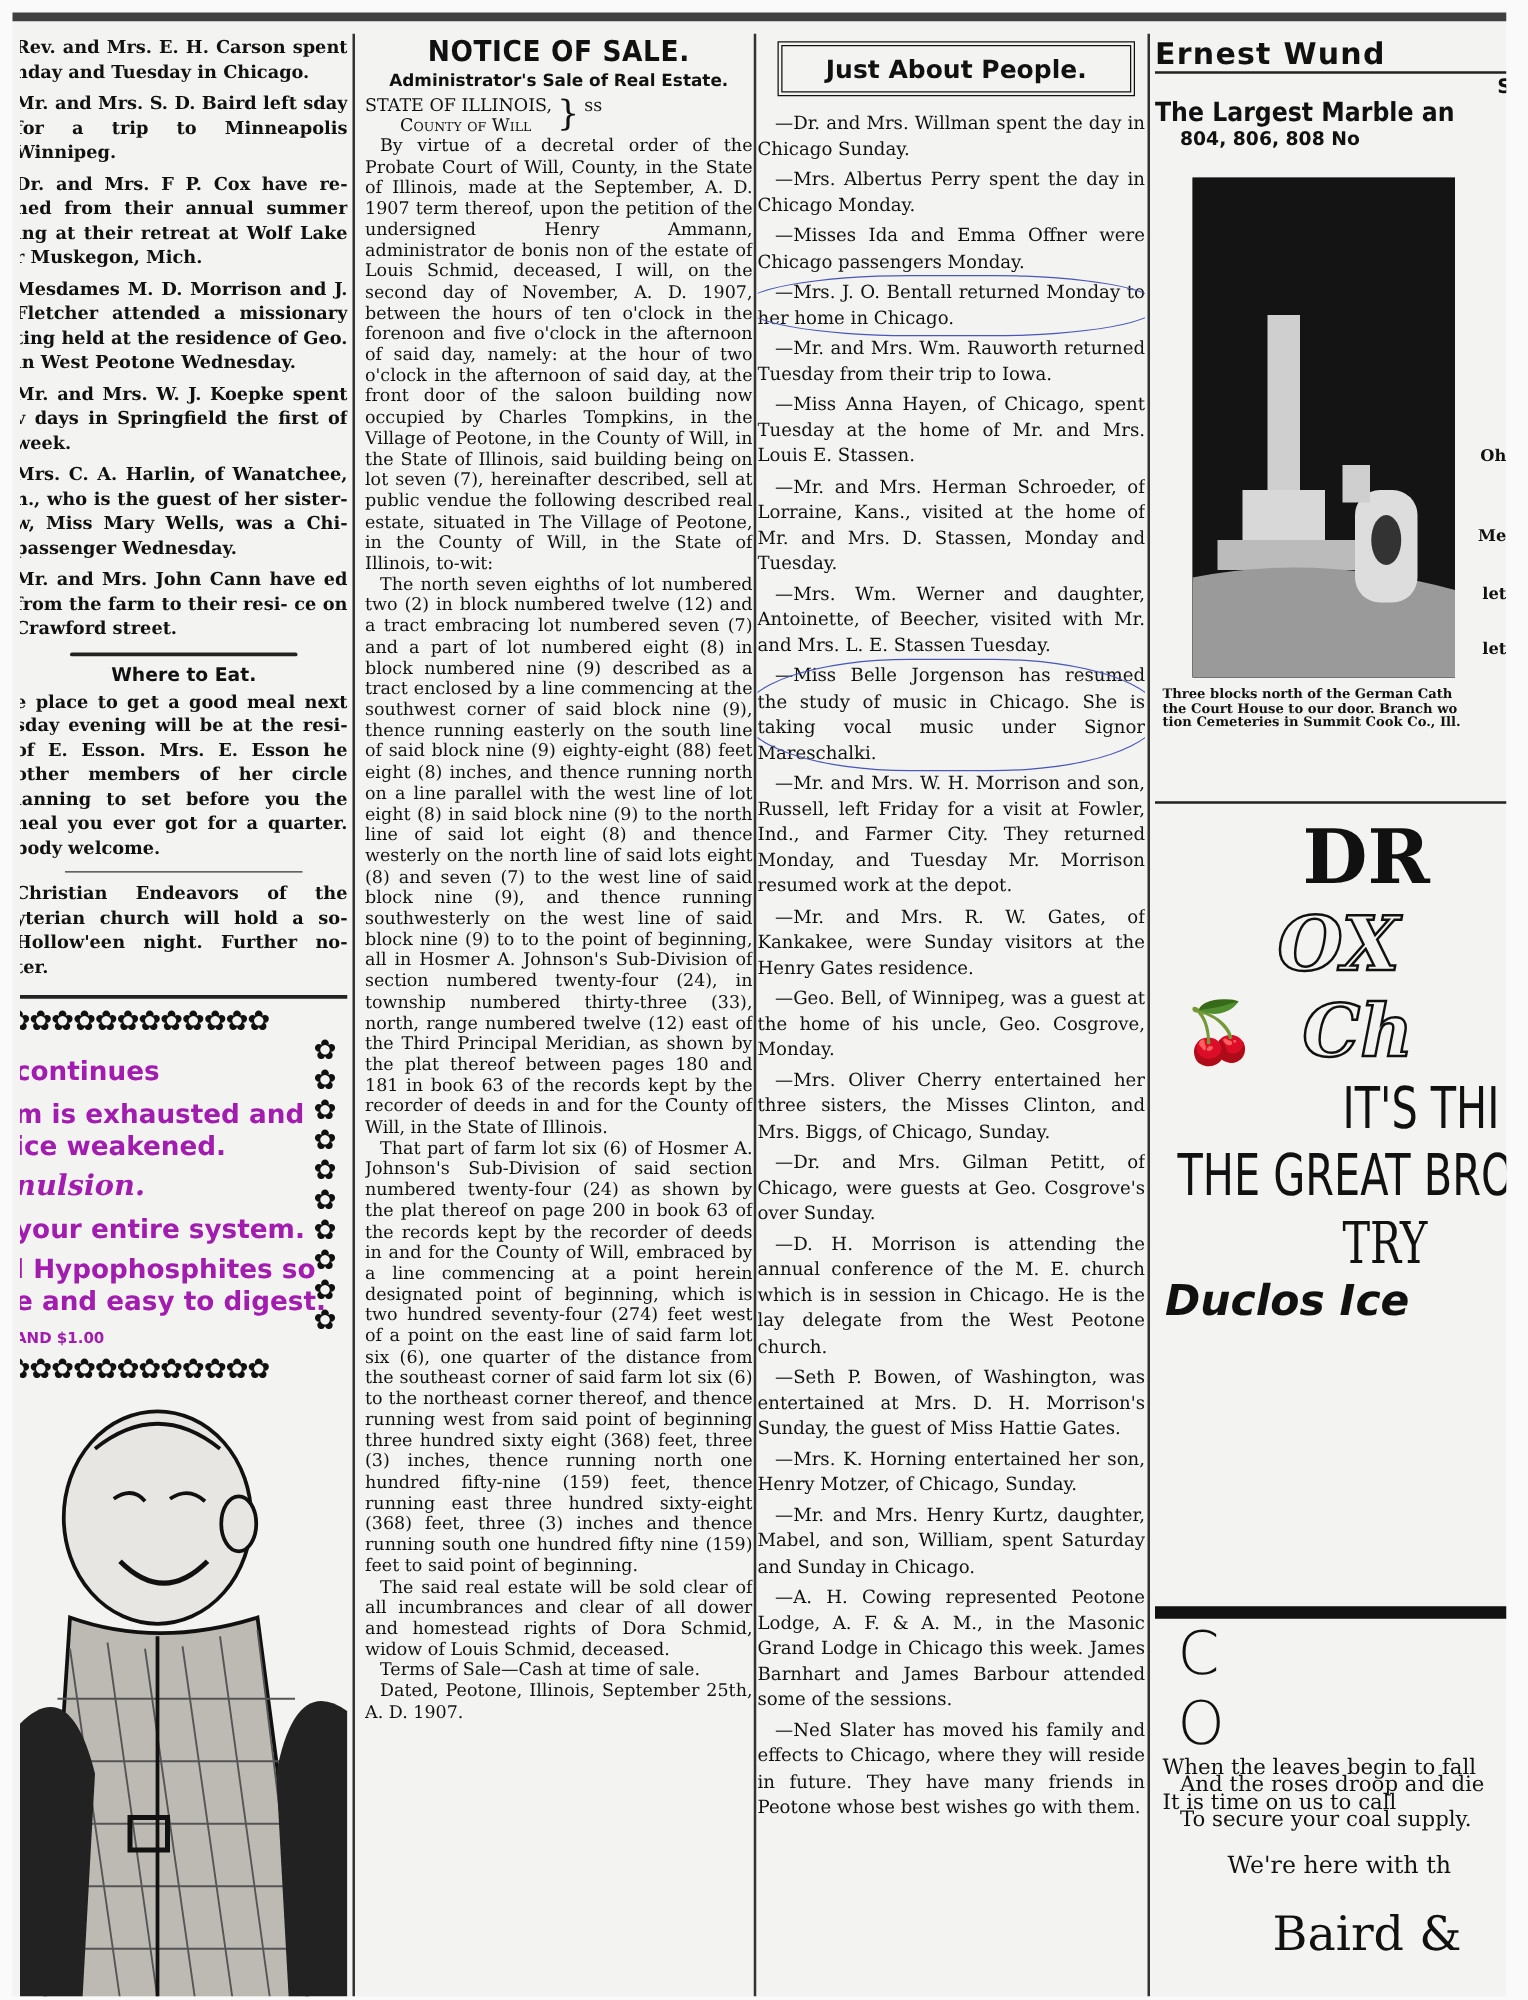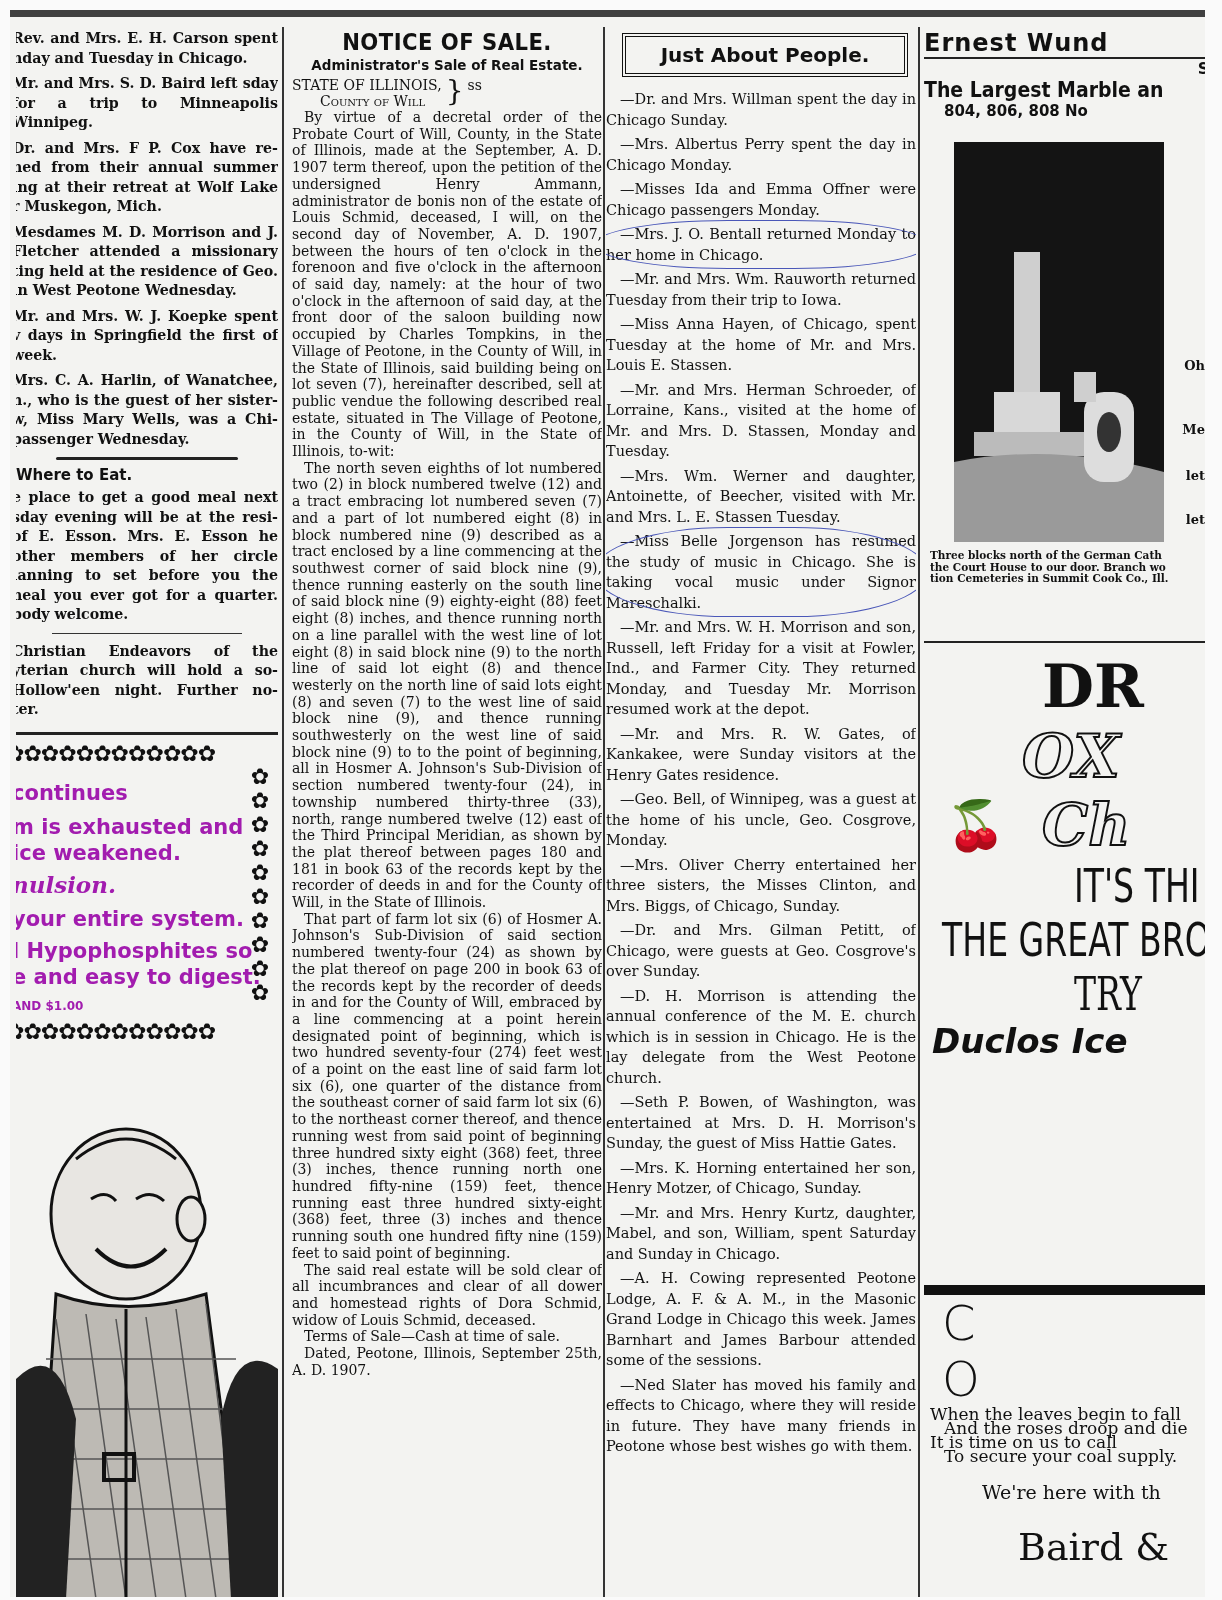--- a/index.html
+++ b/index.html
@@ -25,21 +25,21 @@
   p.item {
     margin: 0 0 6px 0;
     font-size: 14.2px; line-height: 19.5px;
     text-align: justify; text-indent: 14px;
     font-weight: bold;
   }
   .col1 p.item { text-indent: 0; margin-left: -4px; }
   .col2 p.item { font-weight: normal; font-size: 14px; line-height: 16.7px; margin-bottom: 0; text-indent: 12px; }
 
   .heading-sm {
-    text-align: left; font-weight: bold; font-size: 15px;
+    text-align: center; font-weight: bold; font-size: 15px;
     font-family: "DejaVu Sans", "Liberation Sans", sans-serif;
     margin: 2px 0 4px;
   }
   .orn-rule { height: 3px; background: #222; margin: 8px 40px 6px; border-radius: 3px; }
   .thin-rule { height: 1px; background: #333; margin: 8px 36px 8px; }
   .thick-rule { height: 3px; background: #222; margin: 12px 0 8px; }
 
   
   .emulsion-ad {
     position: relative; margin-top: 6px; height: 300px;
@@ -116,20 +116,21 @@
   <div class="rule r2"></div>
   <div class="rule r3"></div>
 
   <div class="col col1">
     <p class="item">Rev. and Mrs. E. H. Carson spent nday and Tuesday in Chicago.</p>
     <p class="item">Mr. and Mrs. S. D. Baird left sday for a trip to Minneapolis Winnipeg.</p>
     <p class="item">Dr. and Mrs. F P. Cox have re- ned from their annual summer ing at their retreat at Wolf Lake r Muskegon, Mich.</p>
     <p class="item">Mesdames M. D. Morrison and J. Fletcher attended a missionary ting held at the residence of Geo. in West Peotone Wednesday.</p>
     <p class="item">Mr. and Mrs. W. J. Koepke spent v days in Springfield the first of week.</p>
     <p class="item">Mrs. C. A. Harlin, of Wanatchee, h., who is the guest of her sister- w, Miss Mary Wells, was a Chi- passenger Wednesday.</p>
+    <p class="item">Mr. and Mrs. John Cann have ed from the farm to their resi- ce on Crawford street.</p>
     <div class="orn-rule"></div>
     <div class="heading-sm">Where to Eat.</div>
     <p class="item">e place to get a good meal next sday evening will be at the resi- of E. Esson. Mrs. E. Esson he other members of her circle lanning to set before you the neal you ever got for a quarter. body welcome.</p>
     <div class="thin-rule"></div>
     <p class="item">Christian Endeavors of the yterian church will hold a so- Hollow'een night. Further no- ter.</p>
     <div class="thick-rule"></div>
 
     <div class="emulsion-ad">
       <div class="flower-row" style="top:0">✿✿✿✿✿✿✿✿✿✿✿✿</div>
       <div class="flower-col">✿<br>✿<br>✿<br>✿<br>✿<br>✿<br>✿<br>✿<br>✿<br>✿</div>

